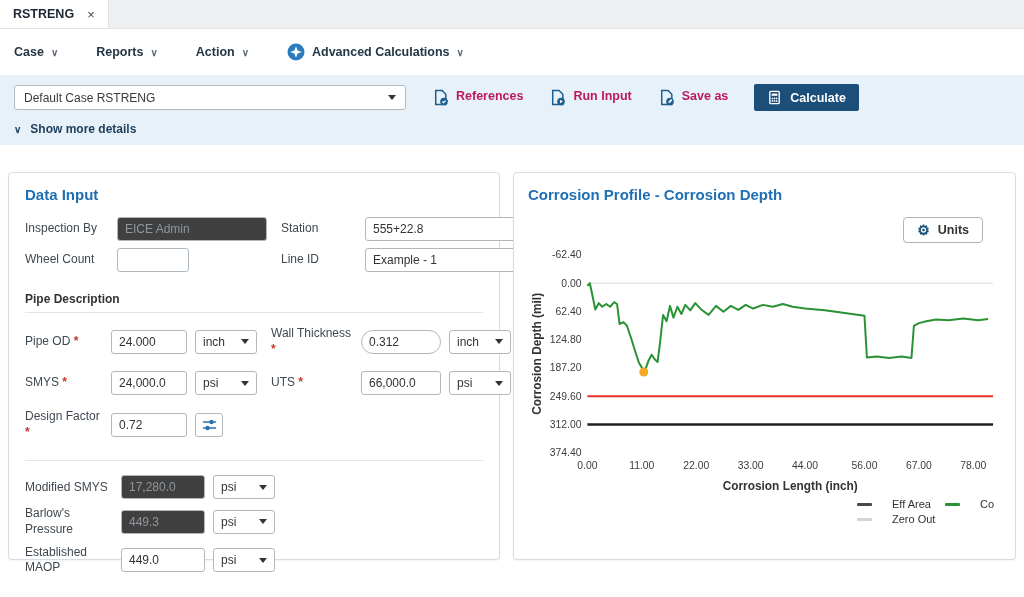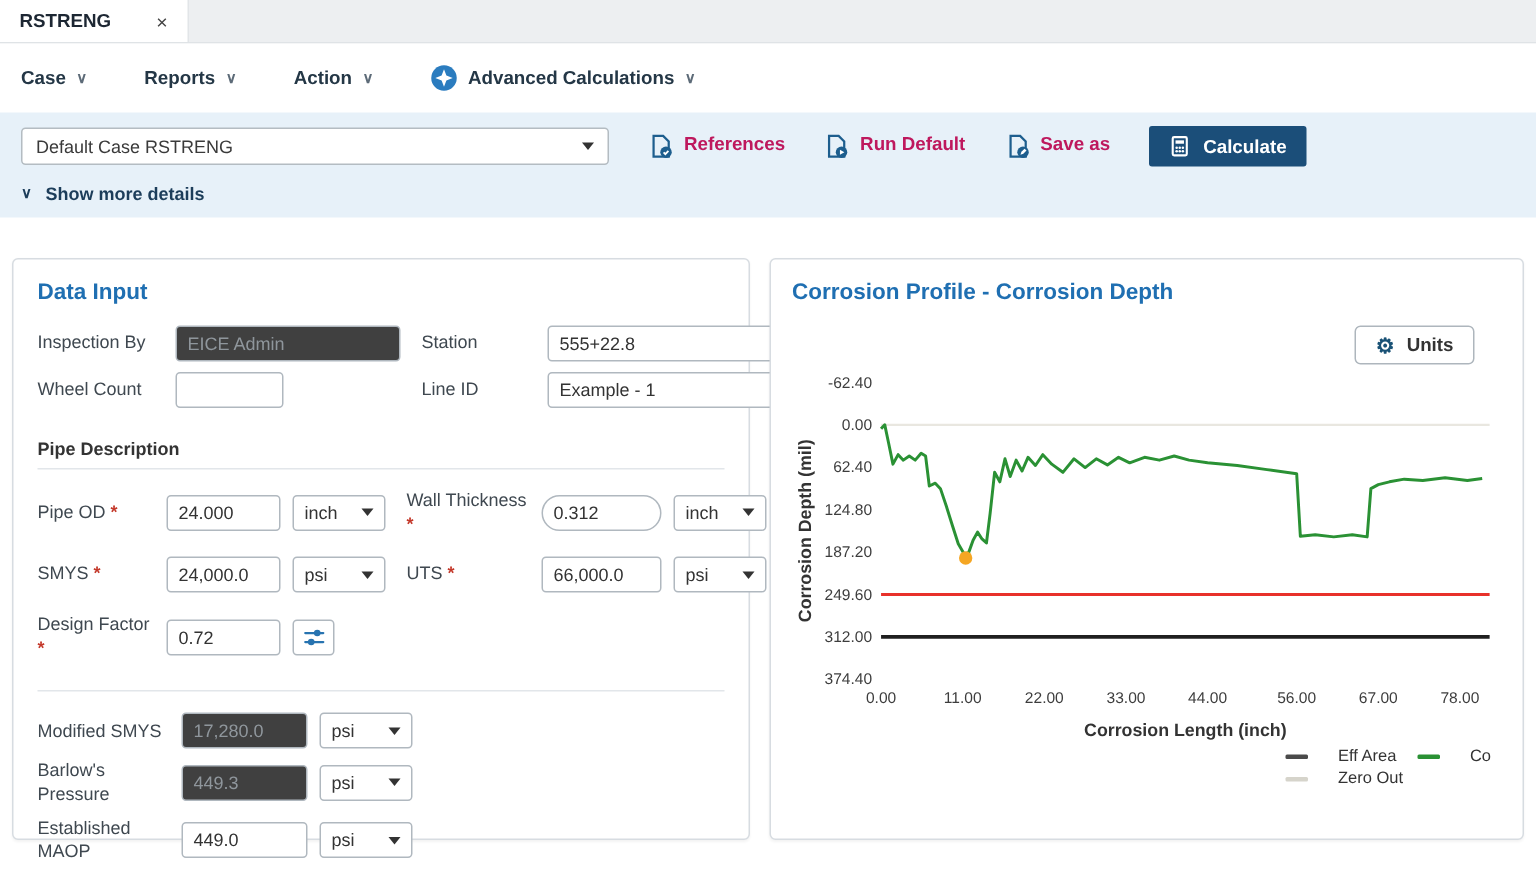--- a/index.html
+++ b/index.html
@@ -1,19 +1,19 @@
 <!DOCTYPE html>
 <html><head>
 <meta charset="utf-8">
 <style>
   *{box-sizing:border-box;margin:0;padding:0}
   body{width:1024px;height:597px;margin:0;font-family:"Liberation Sans",sans-serif;font-size:12px;color:#333;background:#fff;overflow:hidden}
 
   .tabbar{height:29px;background:#edeff1;border-bottom:1px solid #dfe3e6;display:flex;align-items:stretch}
-  .tab{background:#fff;display:flex;align-items:center;gap:30px;padding:0 13px;font-weight:bold;font-size:12.5px;color:#1d2733;border-right:1px solid #e2e5e8;cursor:pointer}
+  .tab{background:#fff;display:flex;align-items:center;gap:13px;padding:0 13px;font-weight:bold;font-size:12.5px;color:#1d2733;border-right:1px solid #e2e5e8;cursor:pointer}
   .tab-close{color:#444;font-size:13px;font-weight:normal;cursor:pointer}
 
   .menubar{height:46px;display:flex;align-items:center;gap:38px;padding:0 14px;background:#fff}
   .menu-item{display:flex;align-items:center;gap:7px;font-weight:700;font-size:12.5px;color:#243746;cursor:pointer}
   .chev{color:#5d6b78;font-size:10px;font-weight:700}
 
   .casebar{background:#e7f1f9;padding:9px 14px 9px}
   .casebar-label{font-weight:700;font-size:11.5px;color:#2b2b2b;margin-bottom:7px}
   .case-row{display:flex;align-items:center}
   .case-select{width:392px;height:25px;background:#fff;border:1px solid #b4bcc2;border-radius:3px;display:flex;align-items:center;justify-content:space-between;padding:0 9px;font-size:12px;color:#3a3a3a;cursor:pointer}
@@ -107,21 +107,21 @@
         <span>References</span>
       </button>
       <button class="tool-btn">
         <span style="display:flex">
           <svg width="17" height="17" viewBox="0 0 16 16">
               <path d="M3.5 1.5 h6 l3.5 3.5 v9.5 h-9.5 z" fill="none" stroke="#1d5e8e" stroke-width="1.4"></path>
               <circle cx="11.3" cy="11.8" r="3.6" fill="#1d5e8e"></circle>
               <path d="M10.3 10.2 L13.1 11.8 L10.3 13.4 Z" fill="#fff"></path>
             </svg>
         </span>
-        <span>Run Default</span>
+        <span>Run Input</span>
       </button>
       <button class="tool-btn">
         <span style="display:flex">
           <svg width="17" height="17" viewBox="0 0 16 16">
               <path d="M3.5 1.5 h6 l3.5 3.5 v9.5 h-9.5 z" fill="none" stroke="#1d5e8e" stroke-width="1.4"></path>
               <circle cx="11.3" cy="11.8" r="3.6" fill="#1d5e8e"></circle>
               <path d="M9.7 13.3 l0.6 -1.8 l2 -2 l1.2 1.2 l-2 2 z" fill="#fff"></path>
             </svg>
         </span>
         <span>Save as</span>

